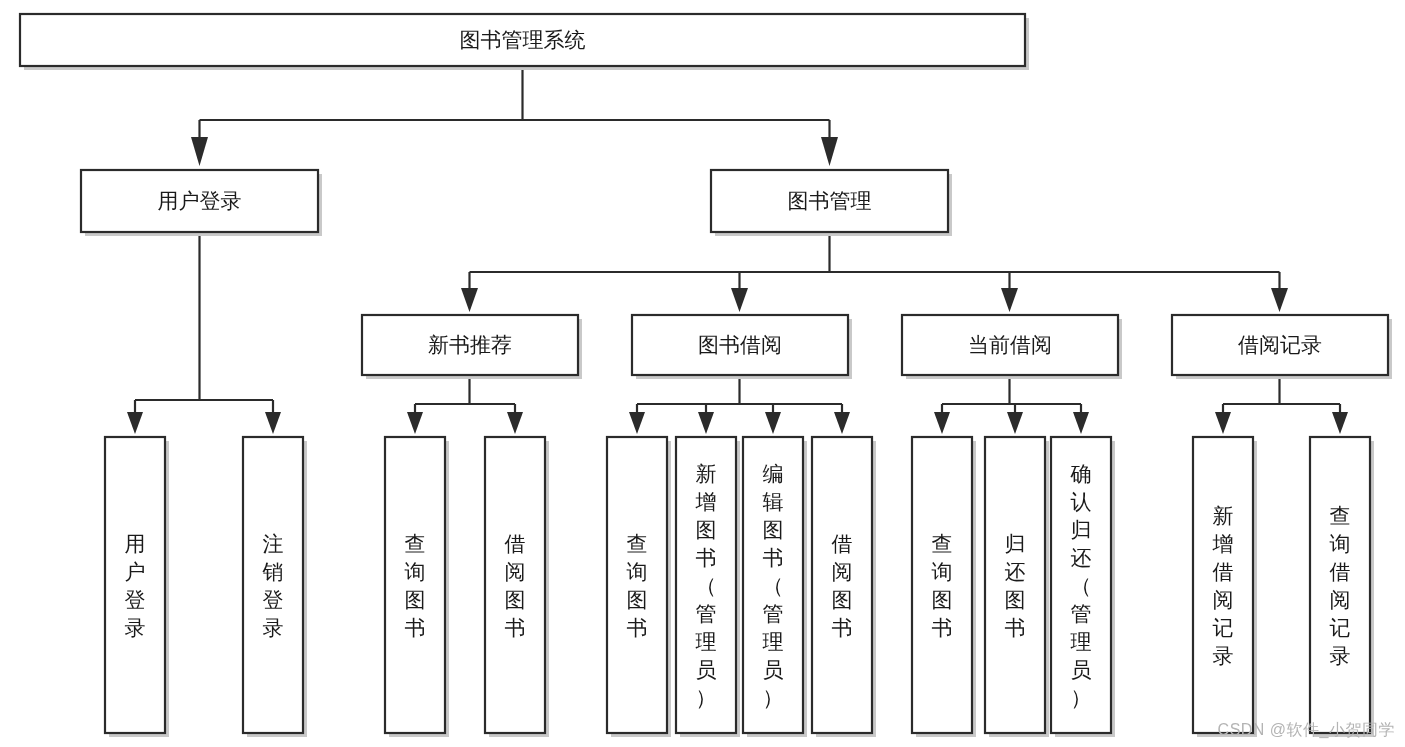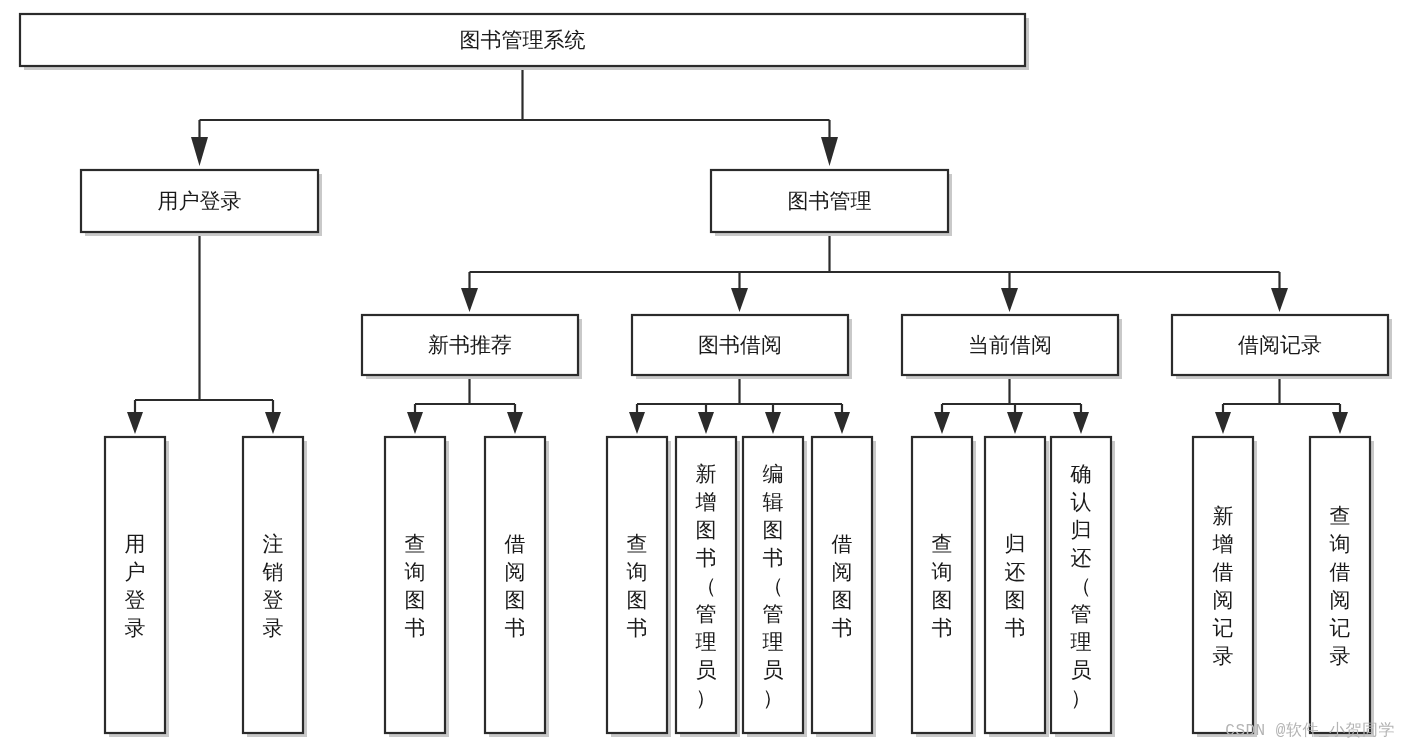--- a/index.html
+++ b/index.html
@@ -59,21 +59,21 @@
     font-family: "Liberation Sans", "DejaVu Sans", sans-serif;
     font-size: 21px;
     fill: #1a1a1a;
     text-anchor: middle;
     white-space: pre;
   }
   .watermark-text {
     position: absolute;
     right: 10px;
     bottom: 6px;
-    font-family: Liberation Mono, monospace;
+    font-family: Liberation Sans, sans-serif;
     font-size: 16px;
     color: #b4b4b4;
     letter-spacing: 0.5px;
     user-select: none;
     white-space: nowrap;
   }
 </style>
 </head>
 <body>
 

